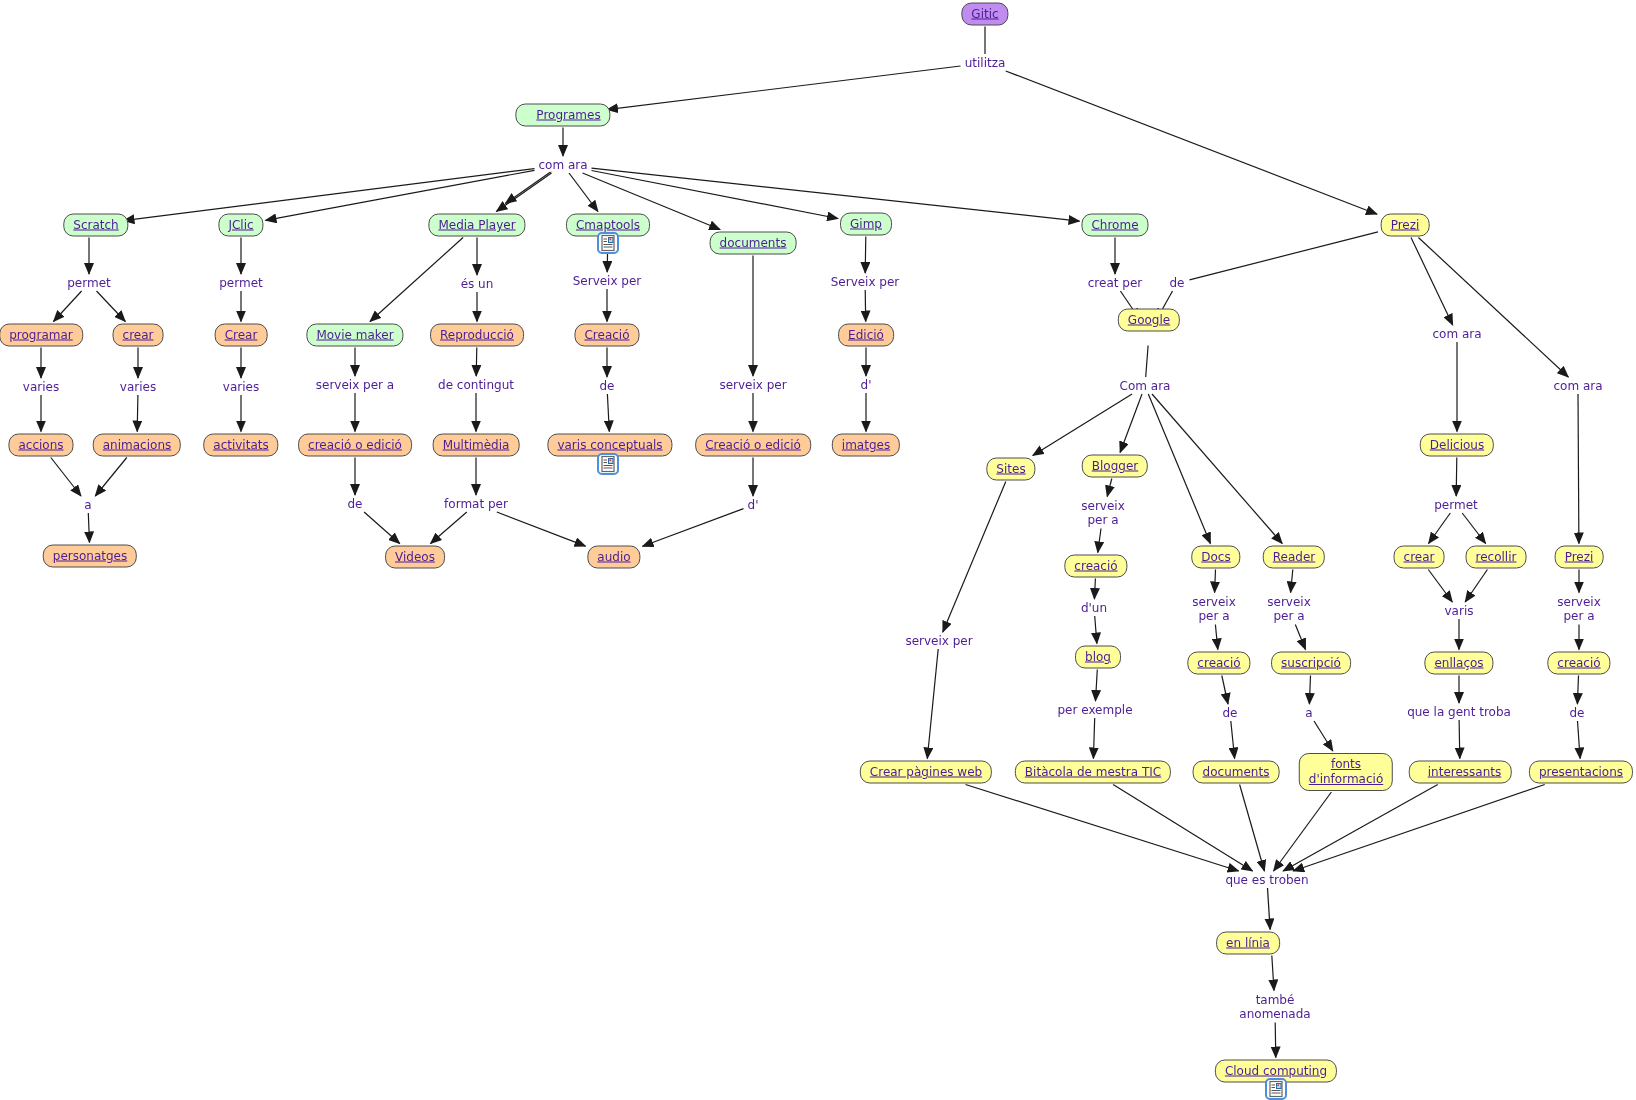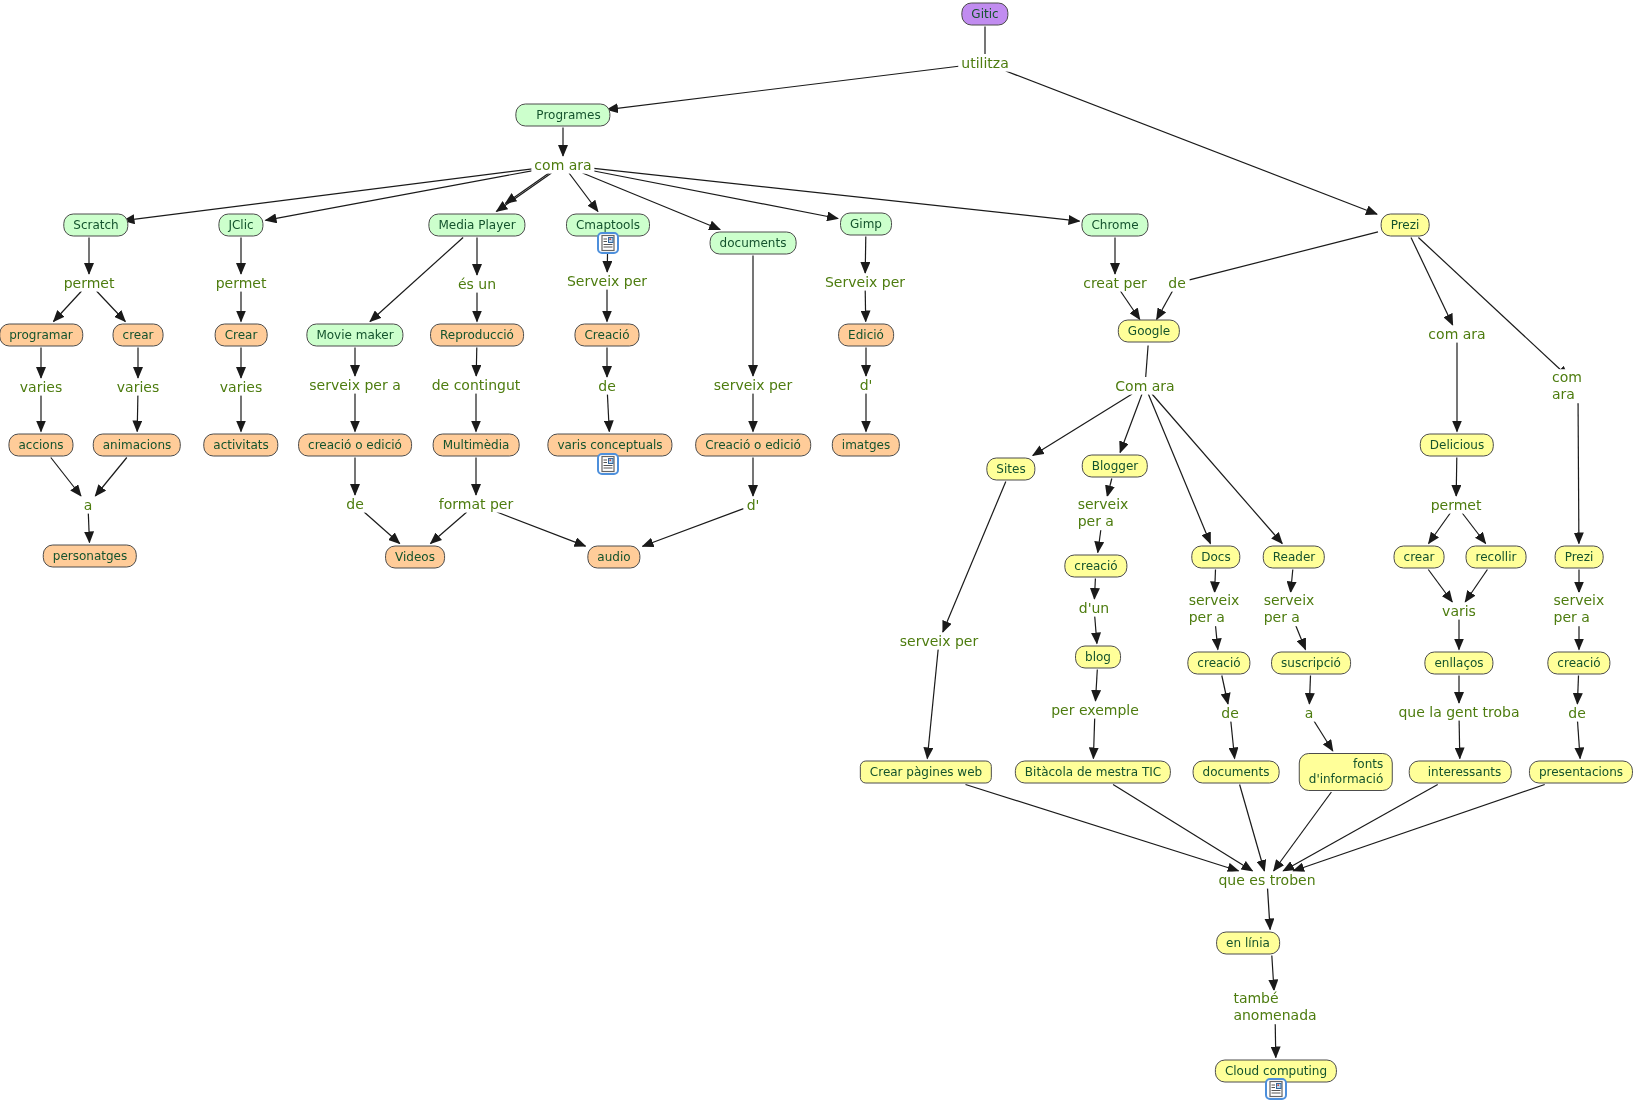--- a/index.html
+++ b/index.html
@@ -1,29 +1,29 @@
 <!DOCTYPE html>
 <html><head>
 <meta charset="utf-8">
 <style>
   html,body{margin:0;padding:0;background:#ffffff;}
   .canvas{position:relative;width:1636px;height:1100px;background:#ffffff;
           font-family:"DejaVu Sans","Liberation Sans",sans-serif;overflow:hidden;}
   #edges{position:absolute;left:0;top:0;width:1636px;height:1100px;}
   .concept{position:absolute;transform:translate(-50%,-50%);
            border:1px solid #4c4c4c;border-radius:10px;padding:3px 9px;
-           font-size:12px;line-height:1.25;color:#14532d;text-align:right;
-           white-space:pre-line;box-sizing:border-box;}
+           font-size:12px;line-height:1.25;color:#4c1d95;text-align:center;
+           white-space:pre-line;box-sizing:border-box;text-decoration:underline;}
   .green{background:#ccffcc;}
   .orange{background:#ffcc99;}
   .yellow{background:#ffff99;}
   .purple{background:#c18cf0;}
   .phrase{position:absolute;transform:translate(-50%,-50%);
-          font-size:14px;line-height:1.2;color:#4d7c0f;background:#ffffff;
-          padding:0 3px;white-space:pre-line;}
+          font-size:12px;line-height:1.2;color:#4c1d95;background:#ffffff;
+          padding:0 3px;text-align:center;white-space:pre-line;}
   .resource-icon{position:absolute;transform:translate(-50%,-50%);
                  width:22px;height:22px;}
 </style>
 </head>
 <body>
 
 <div class="canvas">
   <svg id="edges" xmlns="http://www.w3.org/2000/svg">
     <defs>
       <marker id="arw" viewBox="0 0 12 10" refX="11" refY="5" markerWidth="12" markerHeight="10" markerUnits="userSpaceOnUse" orient="auto">
@@ -144,21 +144,21 @@
       <div class="concept green" style="left: 866px; top: 224px;">Gimp</div>
       <div class="concept green" style="left: 1115px; top: 225px;">Chrome</div>
       <div class="concept yellow" style="left: 1405px; top: 225px;">Prezi</div>
       <div class="concept orange" style="left: 41px; top: 335px;">programar</div>
       <div class="concept orange" style="left: 138px; top: 335px;">crear</div>
       <div class="concept orange" style="left: 241px; top: 335px;">Crear</div>
       <div class="concept green" style="left: 355px; top: 335px;">Movie maker</div>
       <div class="concept orange" style="left: 477px; top: 335px;">Reproducció</div>
       <div class="concept orange" style="left: 607px; top: 335px;">Creació</div>
       <div class="concept orange" style="left: 866px; top: 335px;">Edició</div>
-      <div class="concept yellow" style="left: 1149px; top: 331px;">Google</div>
+      <div class="concept yellow" style="left: 1149px; top: 320px;">Google</div>
       <div class="concept orange" style="left: 41px; top: 445px;">accions</div>
       <div class="concept orange" style="left: 137px; top: 445px;">animacions</div>
       <div class="concept orange" style="left: 241px; top: 445px;">activitats</div>
       <div class="concept orange" style="left: 355px; top: 445px;">creació o edició</div>
       <div class="concept orange" style="left: 476px; top: 445px;">Multimèdia</div>
       <div class="concept orange" style="left: 610px; top: 445px;">varis conceptuals</div>
       <div class="concept orange" style="left: 753px; top: 445px;">Creació o edició</div>
       <div class="concept orange" style="left: 866px; top: 445px;">imatges</div>
       <div class="concept orange" style="left: 90px; top: 556px;">personatges</div>
       <div class="concept orange" style="left: 415px; top: 557px;">Videos</div>
@@ -170,21 +170,21 @@
       <div class="concept yellow" style="left: 1457px; top: 445px;">Delicious</div>
       <div class="concept yellow" style="left: 1419px; top: 557px;">crear</div>
       <div class="concept yellow" style="left: 1496px; top: 557px;">recollir</div>
       <div class="concept yellow" style="left: 1579px; top: 557px;">Prezi</div>
       <div class="concept yellow" style="left: 1096px; top: 566px;">creació</div>
       <div class="concept yellow" style="left: 1098px; top: 657px;">blog</div>
       <div class="concept yellow" style="left: 1219px; top: 663px;">creació</div>
       <div class="concept yellow" style="left: 1311px; top: 663px;">suscripció</div>
       <div class="concept yellow" style="left: 1459px; top: 663px;">enllaços</div>
       <div class="concept yellow" style="left: 1579px; top: 663px;">creació</div>
-      <div class="concept yellow" style="left: 926px; top: 772px; border-radius: 6px;">Crear pàgines web</div>
+      <div class="concept yellow" style="left: 926px; top: 772px;">Crear pàgines web</div>
       <div class="concept yellow" style="left: 1093px; top: 772px;">Bitàcola de mestra TIC</div>
       <div class="concept yellow" style="left: 1236px; top: 772px;">documents</div>
       <div class="concept yellow" style="left: 1346px; top: 772px;">fonts
 d'informació</div>
       <div class="concept yellow" style="left: 1460px; top: 772px; padding-left: 18px;">interessants</div>
       <div class="concept yellow" style="left: 1581px; top: 772px;">presentacions</div>
       <div class="concept yellow" style="left: 1212px; top: 943px; margin-left: 36px;">en línia</div>
       <div class="concept yellow" style="left: 1276px; top: 1071px;">Cloud computing</div>
       <div class="phrase" style="left: 985px; top: 63px;">utilitza</div>
       <div class="phrase" style="left: 563px; top: 165px;">com ara</div>

